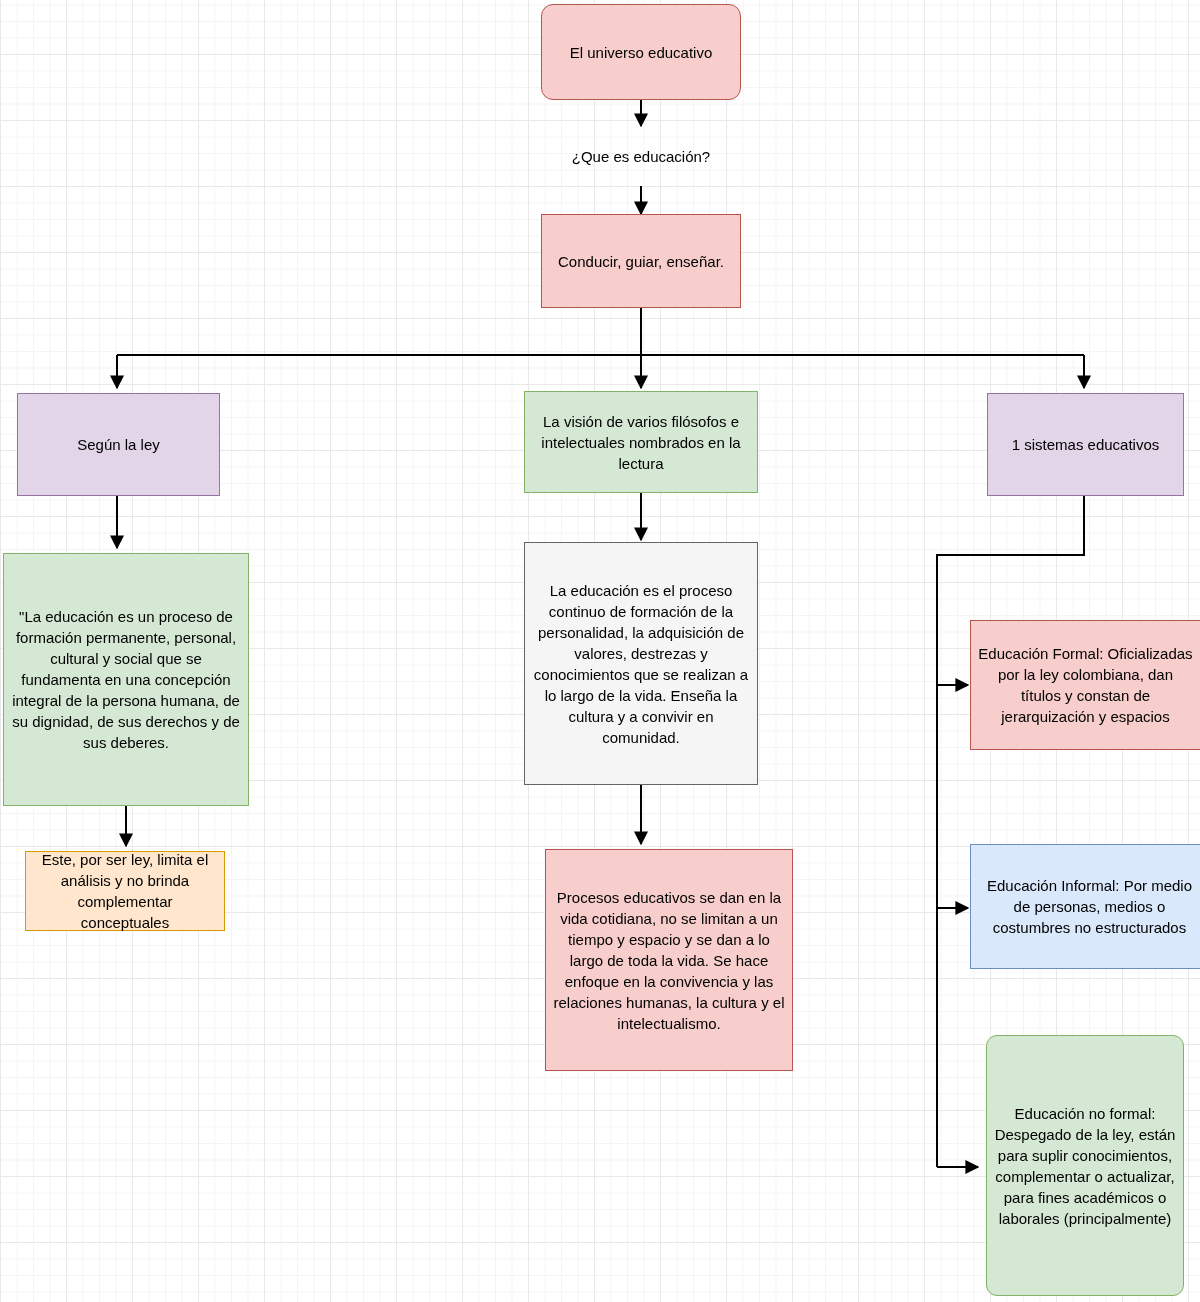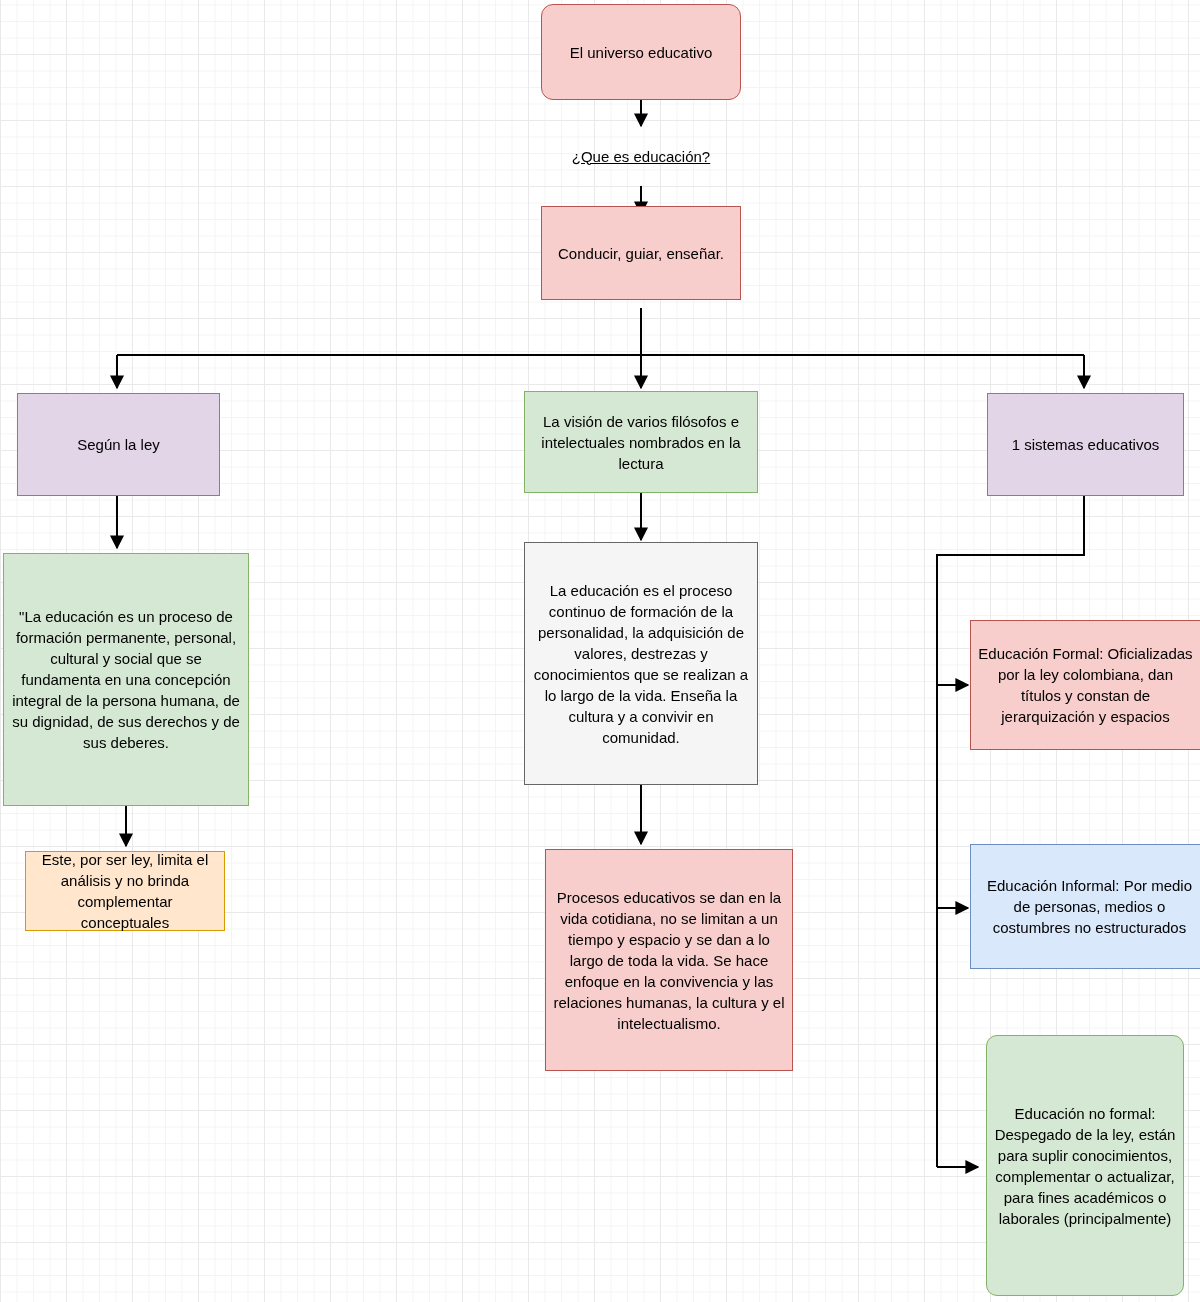--- a/index.html
+++ b/index.html
@@ -49,21 +49,20 @@
     box-sizing: border-box;
     display: flex;
     align-items: center;
     justify-content: center;
     text-align: center;
     color: #000000;
     font-size: 15px;
     line-height: 21px;
     background: transparent;
     border: none;
-    text-decoration: underline;
   }
   .pink   { background: #f8cecc; border-color: #b85450; }
   .green  { background: #d5e8d4; border-color: #82b366; }
   .purple { background: #e1d5e7; border-color: #9673a6; }
   .grey   { background: #f5f5f5; border-color: #666666; }
   .blue   { background: #dae8fc; border-color: #6c8ebf; }
   .yellow { background: #ffe6cc; border-color: #d79b00; }
   .rounded { border-radius: 12px; }
 </style>
 </head>
@@ -103,21 +102,21 @@
   </svg>
 
   <div class="node pink rounded" style="left:541px; top:4px; width:200px; height:96px;">
     <span>El universo educativo</span>
   </div>
 
   <div class="label-free" style="left:571px; top:126px; width:140px; height:60px;">
     <span>¿Que es educación?</span>
   </div>
 
-  <div class="node pink" style="left:541px; top:206px; width:200px; height:94px;">
+  <div class="node pink" style="left:541px; top:214px; width:200px; height:94px;">
     <span>Conducir, guiar, enseñar.</span>
   </div>
 
   <div class="node purple" style="left:17px; top:393px; width:203px; height:103px;">
     <span>Según la ley</span>
   </div>
 
   <div class="node green" style="left:524px; top:391px; width:234px; height:102px;">
     <span>La visión de varios filósofos e intelectuales nombrados en la lectura</span>
   </div>

